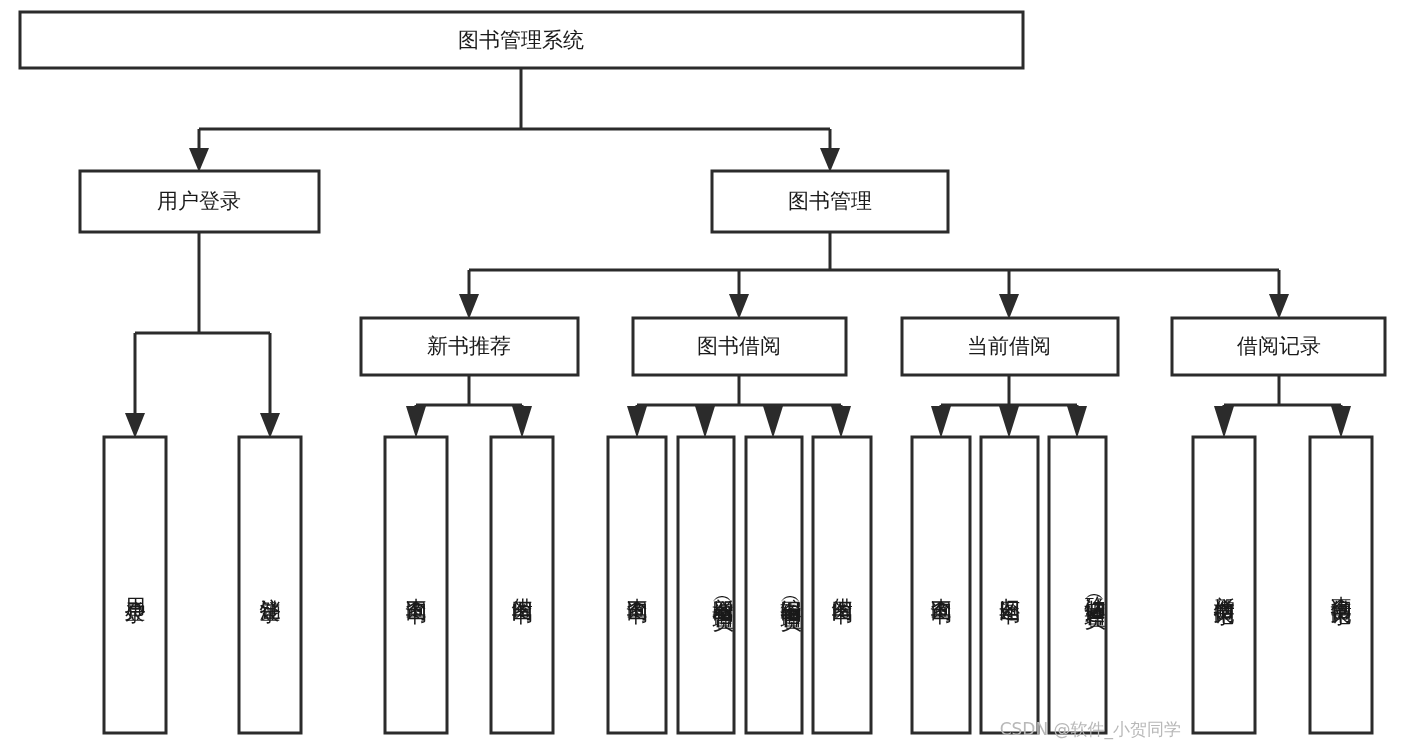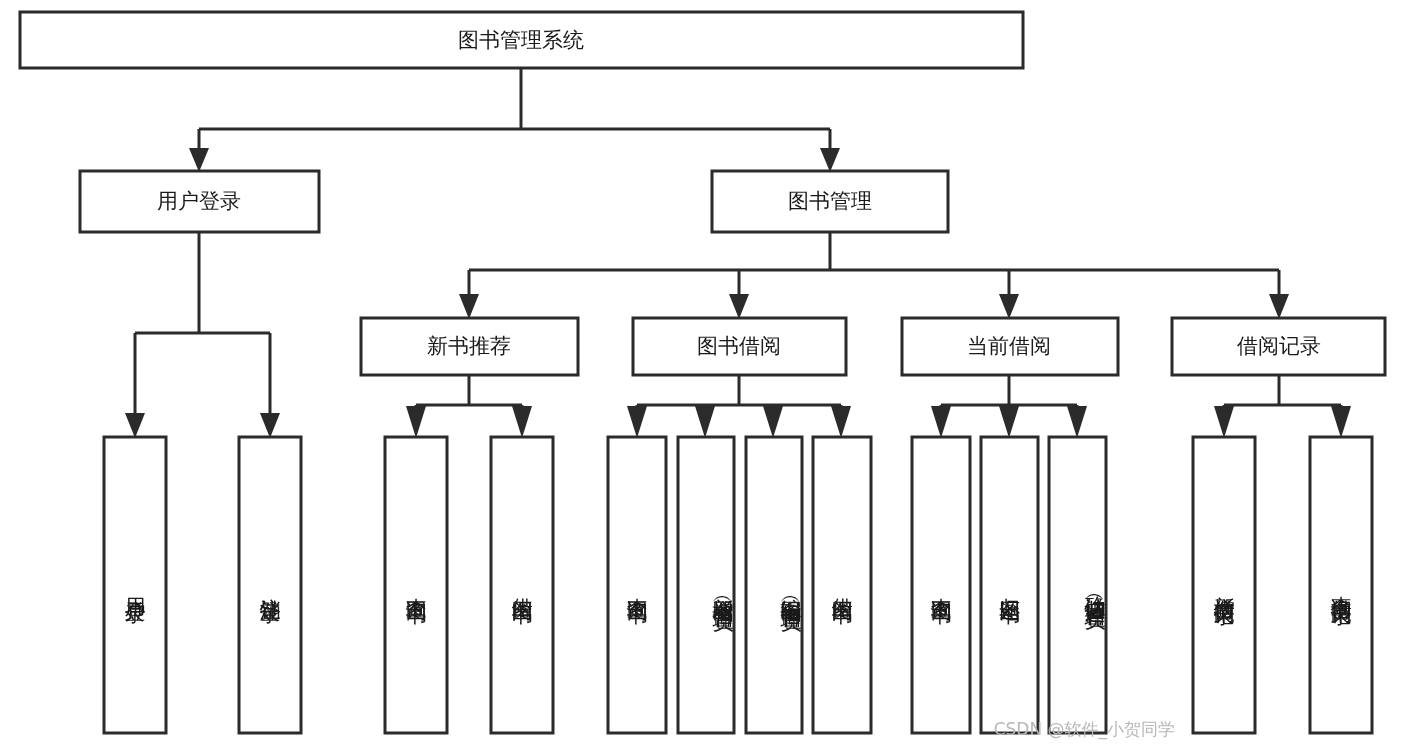--- a/index.html
+++ b/index.html
@@ -57,21 +57,21 @@
     font-family: "DejaVu Sans", "Liberation Sans", sans-serif;
     font-size: 21px;
     line-height: 1.08;
     color: #1a1a1a;
     letter-spacing: 2px;
     white-space: nowrap;
     pointer-events: none;
   }
   .watermark {
     position: absolute;
-    right: 24px;
+    right: 18px;
     bottom: 6px;
     font-family: "DejaVu Sans", "Liberation Sans", sans-serif;
     font-size: 17px;
     color: #b8b8b8;
     white-space: nowrap;
   }
 </style>
 </head>
 <body>
 

